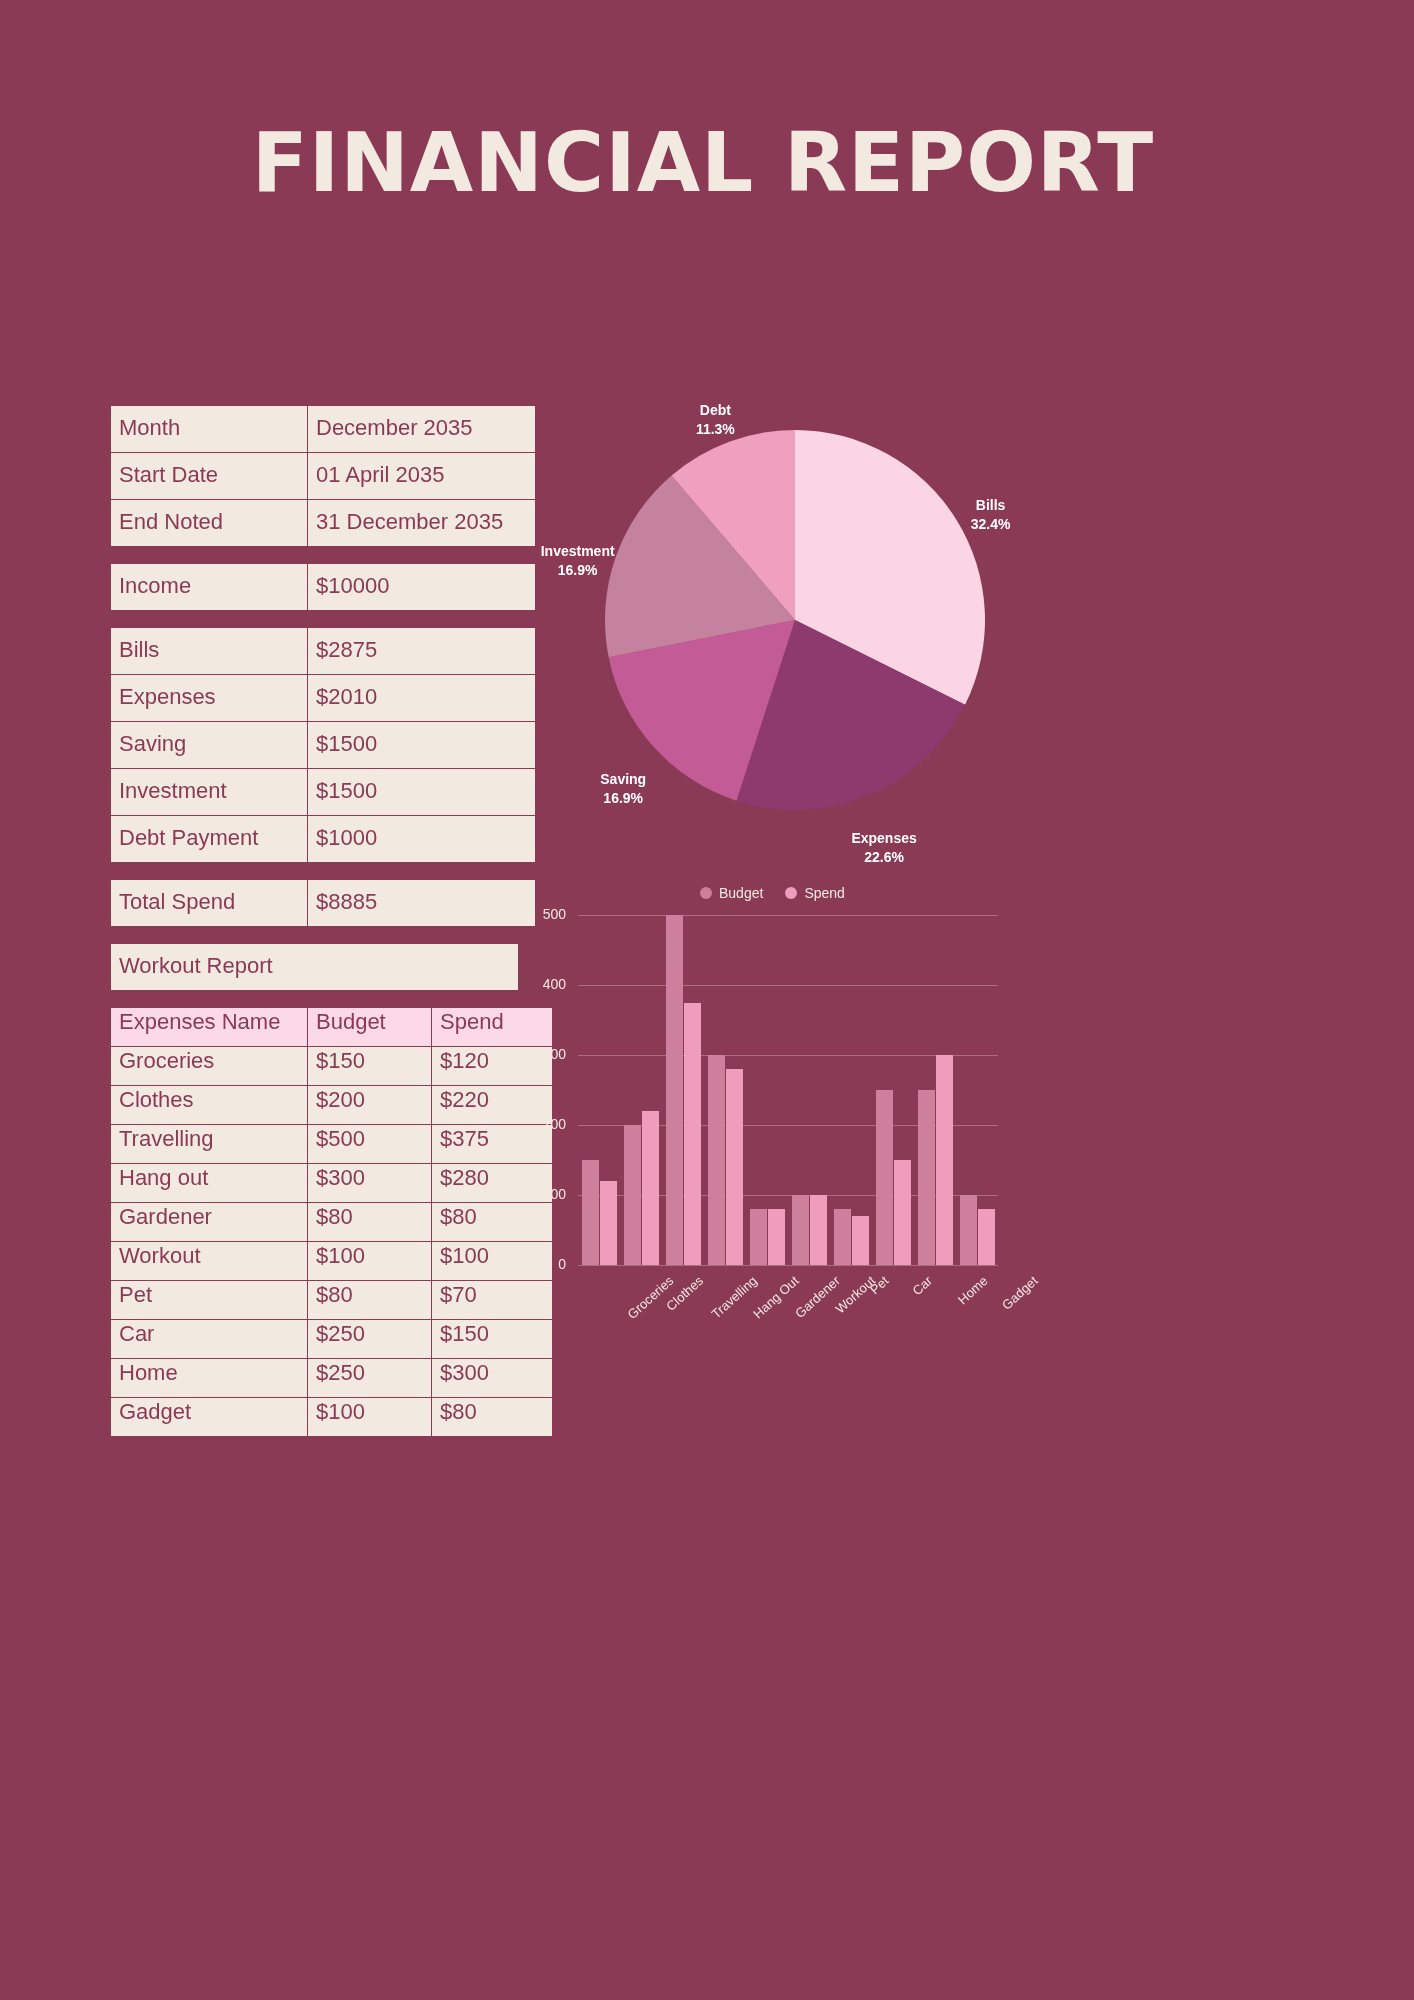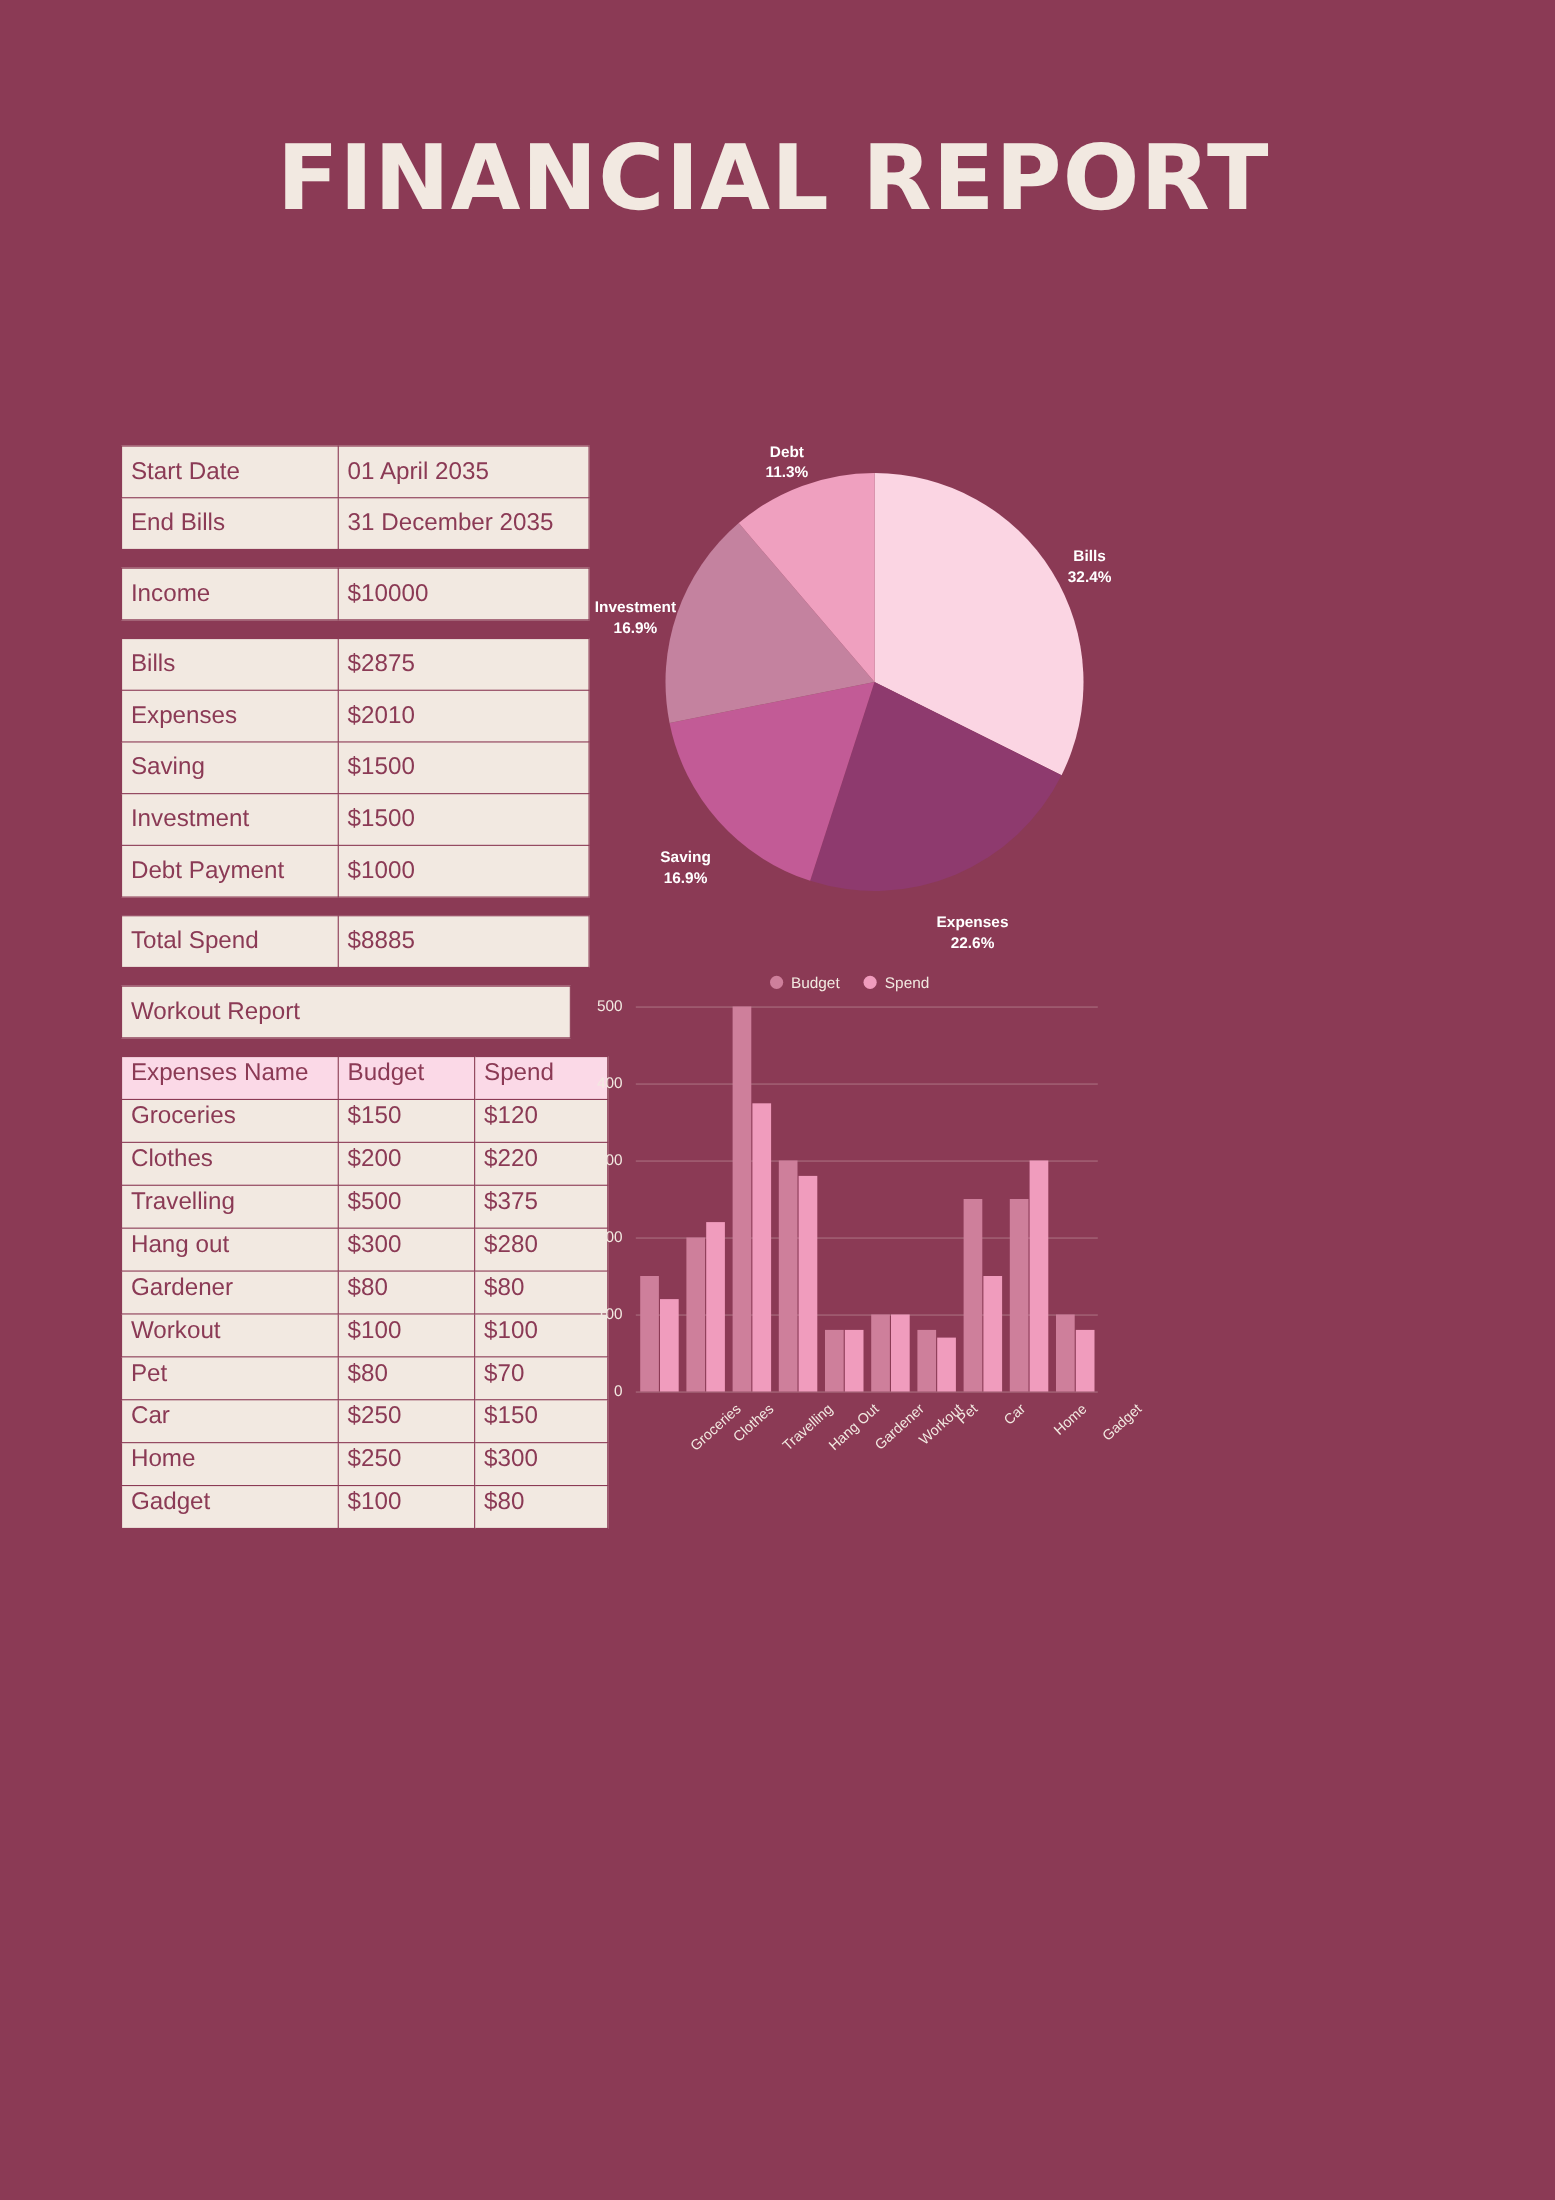--- a/index.html
+++ b/index.html
@@ -174,25 +174,29 @@
 
 <div class="page">
 
   <div class="title">FINANCIAL REPORT</div>
 
   <div class="left-col">
 
     <table class="tbl">
       <tbody id="period-body">
           <tr>
+            <td class="k">Month</td>
+            <td class="v">December 2035</td>
+          </tr>
+          <tr>
             <td class="k">Start Date</td>
             <td class="v">01 April 2035</td>
           </tr>
           <tr>
-            <td class="k">End Bills</td>
+            <td class="k">End Noted</td>
             <td class="v">31 December 2035</td>
           </tr>
         </tbody>
     </table>
 
     <table class="tbl">
       <tbody id="income-body">
           <tr>
             <td class="k">Income</td>
             <td class="v">$10000</td>

